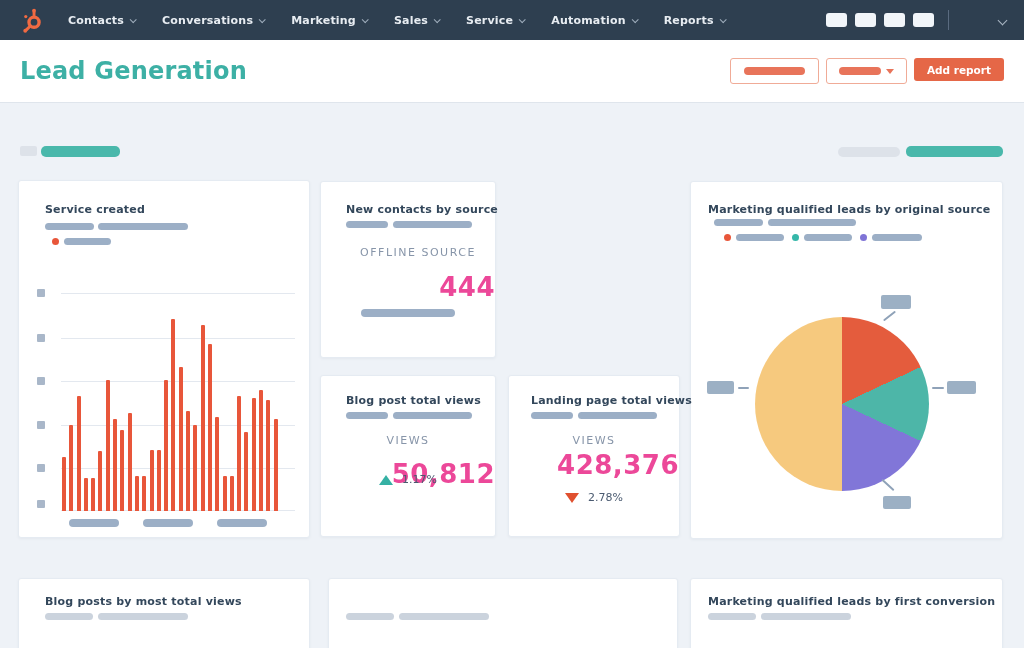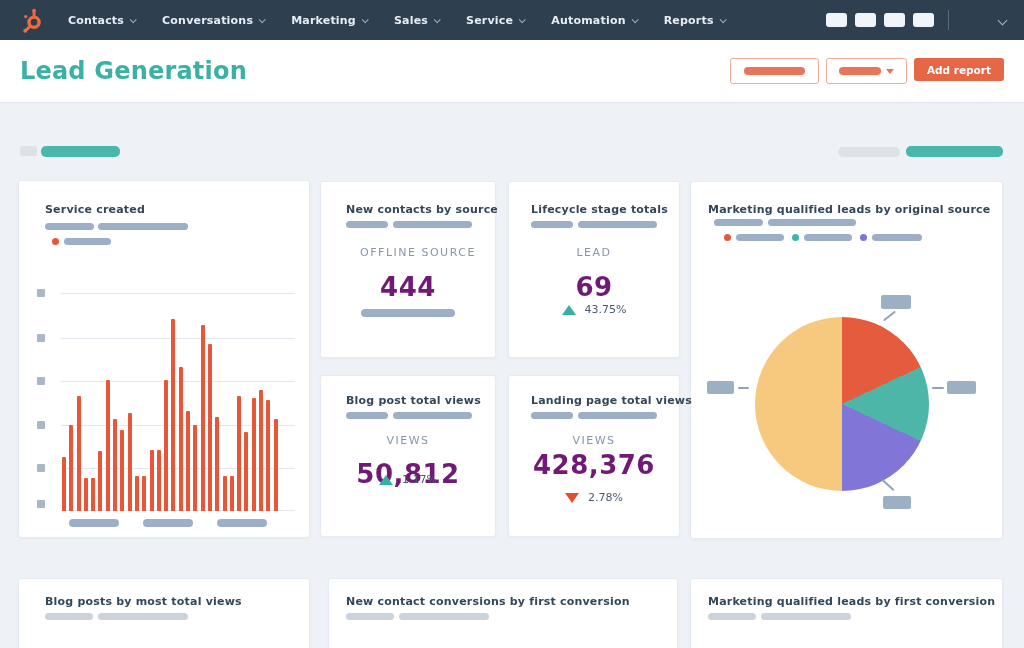--- a/index.html
+++ b/index.html
@@ -30,21 +30,21 @@
   
   .pill { position:absolute; border-radius:5px; }
 
   
   .card { position:absolute; background:#ffffff; border:1px solid #e5ebf2; border-radius:3px; box-shadow:0 1px 3px rgba(45,62,80,.05); }
   .card-title { position:absolute; font-size:11px; font-weight:bold; color:#33475b; letter-spacing:.2px; white-space:nowrap; }
   .ph { position:absolute; background:#9cafc6; border-radius:4px; }
   .ph.light { background:#cbd3dd; }
   .dot { position:absolute; width:7px; height:7px; border-radius:50%; }
   .metric-label { position:absolute; width:100%; text-align:center; font-size:11px; color:#8795a9; letter-spacing:1.5px; }
-  .metric-value { position:absolute; width:100%; text-align:center; font-size:26px; font-weight:bold; color:#701a75; letter-spacing:.5px; }
+  .metric-value { position:absolute; width:100%; text-align:right; font-size:26px; font-weight:bold; color:#ec4899; letter-spacing:.5px; }
   .delta { position:absolute; width:100%; display:flex; align-items:center; justify-content:center; gap:9px; font-size:11px; color:#4a5a70; }
   .tri-up { width:0; height:0; border-left:7px solid transparent; border-right:7px solid transparent; border-bottom:10px solid #35b1a4; }
   .tri-down { width:0; height:0; border-left:7px solid transparent; border-right:7px solid transparent; border-top:10px solid #e0502f; }
 
   
   .gridline { position:absolute; height:1px; background:#e3e8ef; }
   .tick { position:absolute; width:8px; height:8px; background:#a9b7c9; border-radius:1px; }
   .bars { position:absolute; left:43px; top:138px; width:216px; height:192px; display:flex; align-items:flex-end; justify-content:space-between; }
   .bars .bar { width:4px; background:#e8563a; border-radius:1px 1px 0 0; }
 
@@ -188,31 +188,20 @@
 
   <div class="card" style="left:320px; top:181px; width:176px; height:177px;">
     <div class="card-title" style="left:25px; top:21px;">New contacts by source</div>
     <div class="ph" style="left:25px; top:39px; width:42px; height:7px;"></div>
     <div class="ph" style="left:72px; top:39px; width:79px; height:7px;"></div>
     <div class="metric-label" style="top:64px;padding-left:20px;">OFFLINE SOURCE</div>
     <div class="metric-value" style="top:90px;">444</div>
     <div class="ph" style="left:40px; top:127px; width:94px; height:8px;"></div>
   </div>
 
-  <div class="card" style="left:508px; top:181px; width:172px; height:177px;">
-    <div class="card-title" style="left:22px; top:21px;">Lifecycle stage totals</div>
-    <div class="ph" style="left:22px; top:39px; width:42px; height:7px;"></div>
-    <div class="ph" style="left:69px; top:39px; width:79px; height:7px;"></div>
-    <div class="metric-label" style="top:64px;">LEAD</div>
-    <div class="metric-value" style="top:90px;">69</div>
-    <div class="delta" style="top:121px;">
-      <span class="tri-up"></span>
-      <span>43.75%</span>
-    </div>
-  </div>
 
   <div class="card" style="left:690px; top:181px; width:313px; height:358px;">
     <div class="card-title" style="left:17px; top:21px;">Marketing qualified leads by original source</div>
     <div class="ph" style="left:23px; top:37px; width:49px; height:7px;"></div>
     <div class="ph" style="left:77px; top:37px; width:88px; height:7px;"></div>
     <div class="dot" style="left:33px; top:52px; background:#e8563a;"></div>
     <div class="ph" style="left:45px; top:52px; width:48px; height:7px;"></div>
     <div class="dot" style="left:101px; top:52px; background:#35b7a9;"></div>
     <div class="ph" style="left:113px; top:52px; width:48px; height:7px;"></div>
     <div class="dot" style="left:169px; top:52px; background:#7f74d6;"></div>
@@ -254,21 +243,20 @@
     </div>
   </div>
 
   <div class="card" style="left:18px; top:578px; width:292px; height:110px;">
     <div class="card-title" style="left:26px; top:16px;">Blog posts by most total views</div>
     <div class="ph light" style="left:26px; top:34px; width:48px; height:7px;"></div>
     <div class="ph light" style="left:79px; top:34px; width:90px; height:7px;"></div>
   </div>
 
   <div class="card" style="left:328px; top:578px; width:350px; height:110px;">
-    <div class="card-title" style="left:17px; top:16px;">New contact conversions by first conversion</div>
     <div class="ph light" style="left:17px; top:34px; width:48px; height:7px;"></div>
     <div class="ph light" style="left:70px; top:34px; width:90px; height:7px;"></div>
   </div>
 
   <div class="card" style="left:690px; top:578px; width:313px; height:110px;">
     <div class="card-title" style="left:17px; top:16px;">Marketing qualified leads by first conversion</div>
     <div class="ph light" style="left:17px; top:34px; width:48px; height:7px;"></div>
     <div class="ph light" style="left:70px; top:34px; width:90px; height:7px;"></div>
   </div>
 

